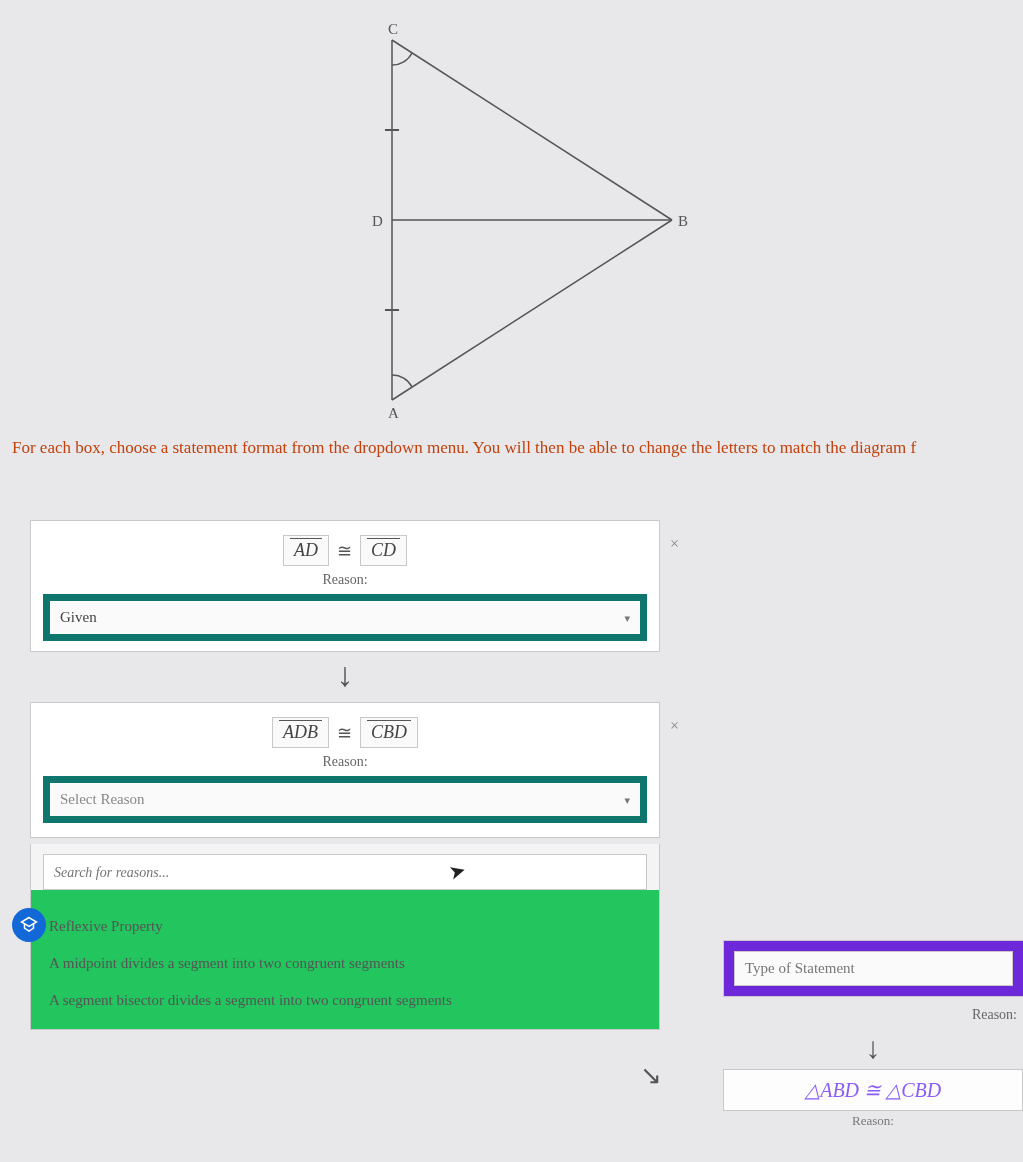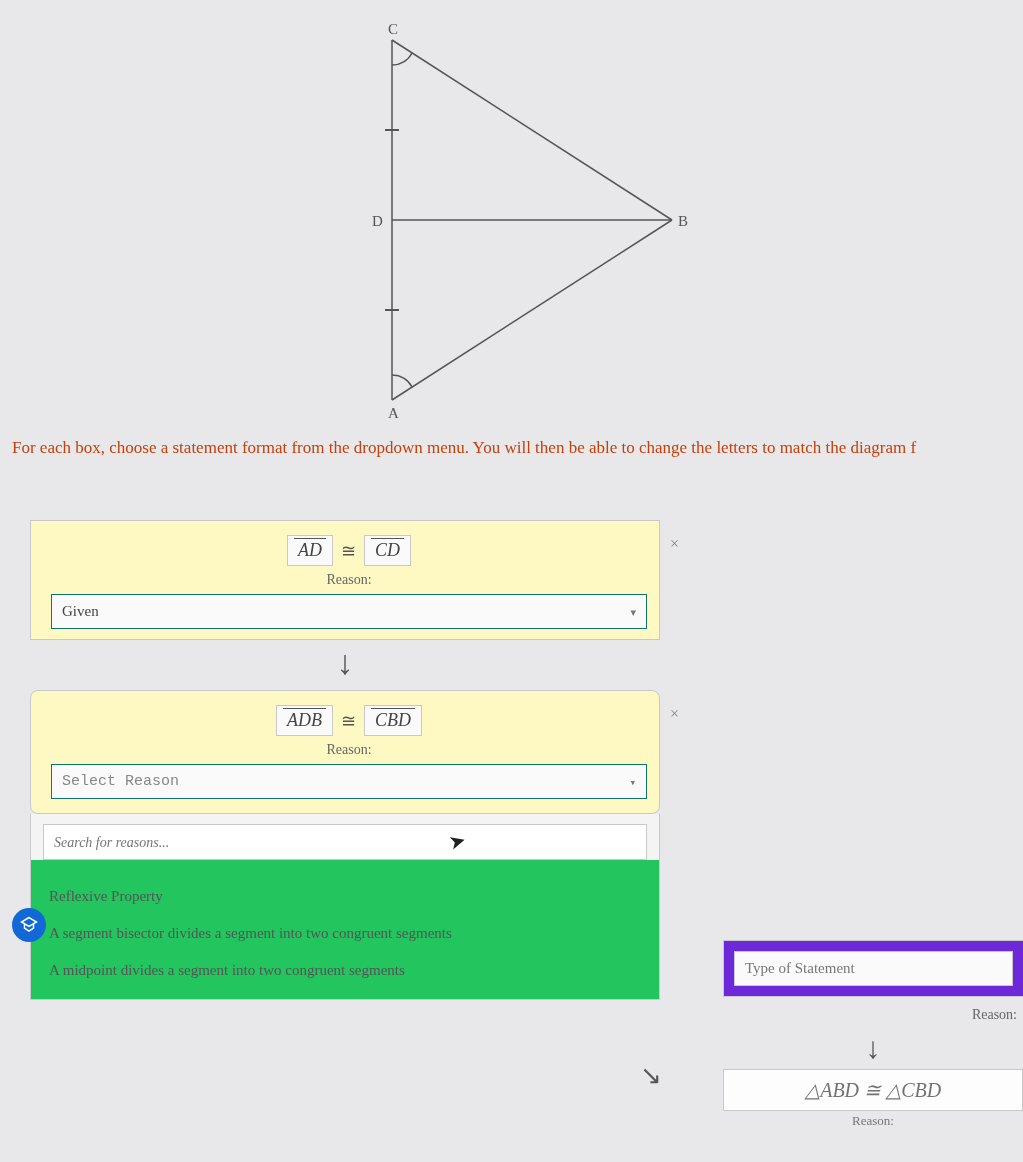--- a/index.html
+++ b/index.html
@@ -27,23 +27,24 @@
     white-space: nowrap;
   }
   .proof-col {
     position: absolute;
     left: 30px;
     top: 520px;
     width: 630px;
   }
   .step-box {
     border: 1px solid #c9c9cc;
-    background: #fef9c3;
-    position: relative;
-    padding: 14px 12px 10px 20px;
+    background: #ffffff;
+    margin-bottom: 6px;
+    position: relative;
+    padding: 14px 12px 10px 12px;
   }
   .statement-row {
     display: flex;
     justify-content: center;
     align-items: center;
     gap: 8px;
     margin-bottom: 6px;
   }
   .seg-box {
     border: 1px solid #c8c8c8;
@@ -70,28 +71,28 @@
     font-size: 16px;
     cursor: pointer;
   }
   .reason-lbl {
     text-align: center;
     font-size: 14px;
     color: #666;
     margin-bottom: 6px;
   }
   .reason-select {
-    border: 1px solid #0f766e;
+    border: 7px solid #0f766e;
     background: #fafafa;
     padding: 8px 10px;
     font-size: 15px;
     color: #444;
     position: relative;
   }
-  .reason-select.placeholder { color: #888; font-family: Liberation Mono, monospace; }
+  .reason-select.placeholder { color: #888; }
   .caret {
     position: absolute;
     right: 10px; top: 50%;
     transform: translateY(-50%);
     font-size: 11px;
     color: #777;
   }
   .arrow-down {
     text-align: center;
     font-size: 34px;
@@ -175,21 +176,21 @@
     color: #666;
     padding: 10px 6px 4px 0;
   }
   .tri-box {
     border: 1px solid #c8c8c8;
     background: #fdfdfd;
     padding: 8px 14px;
     font-family: 'Times New Roman', serif;
     font-style: italic;
     font-size: 20px;
-    color: #737373;
+    color: #8b5cf6;
     text-align: center;
     margin-top: 4px;
   }
   .down2 {
     text-align: center;
     font-size: 30px;
     color: #555;
     margin: 4px 0 2px 0;
   }
   .small-r {
@@ -241,43 +242,43 @@
     </div>
     <div class="reason-lbl">Reason:</div>
     <div class="reason-select">
       <span>Given</span>
       <span class="caret">▾</span>
     </div>
   </div>
 
   <div class="arrow-down">↓</div>
 
-  <div class="step-box" style="padding-bottom:14px;border-radius:8px;">
+  <div class="step-box" style="padding-bottom:14px;">
     <div class="statement-row">
       <span class="seg-box">ADB</span>
       <span class="cong">≅</span>
       <span class="seg-box">CBD</span>
       <span class="close-x">×</span>
     </div>
     <div class="reason-lbl">Reason:</div>
     <div class="reason-select placeholder">
       <span>Select Reason</span>
       <span class="caret">▾</span>
     </div>
   </div>
 
   <div style="border:1px solid #c9c9cc;border-top:none;background:#f4f4f5;padding-top:10px;">
     <div class="search-row">
       <input type="text" placeholder="Search for reasons..." style="">
       <span class="cursor-icon">➤</span>
     </div>
     <div class="options-list" style="border:none;">
       <div class="opt">Reflexive Property</div>
+      <div class="opt">A midpoint divides a segment into two congruent segments</div>
       <div class="opt">A segment bisector divides a segment into two congruent segments</div>
-      <div class="opt">A midpoint divides a segment into two congruent segments</div>
     </div>
   </div>
 
 </div>
 
 <div class="badge">
   <svg width="18" height="18" viewBox="0 0 24 24" fill="none" stroke="#fff" stroke-width="2">
     <path d="M12 2 L2 8 L12 14 L22 8 Z"></path>
     <path d="M6 10 V16 L12 20 L18 16 V10"></path>
   </svg>

